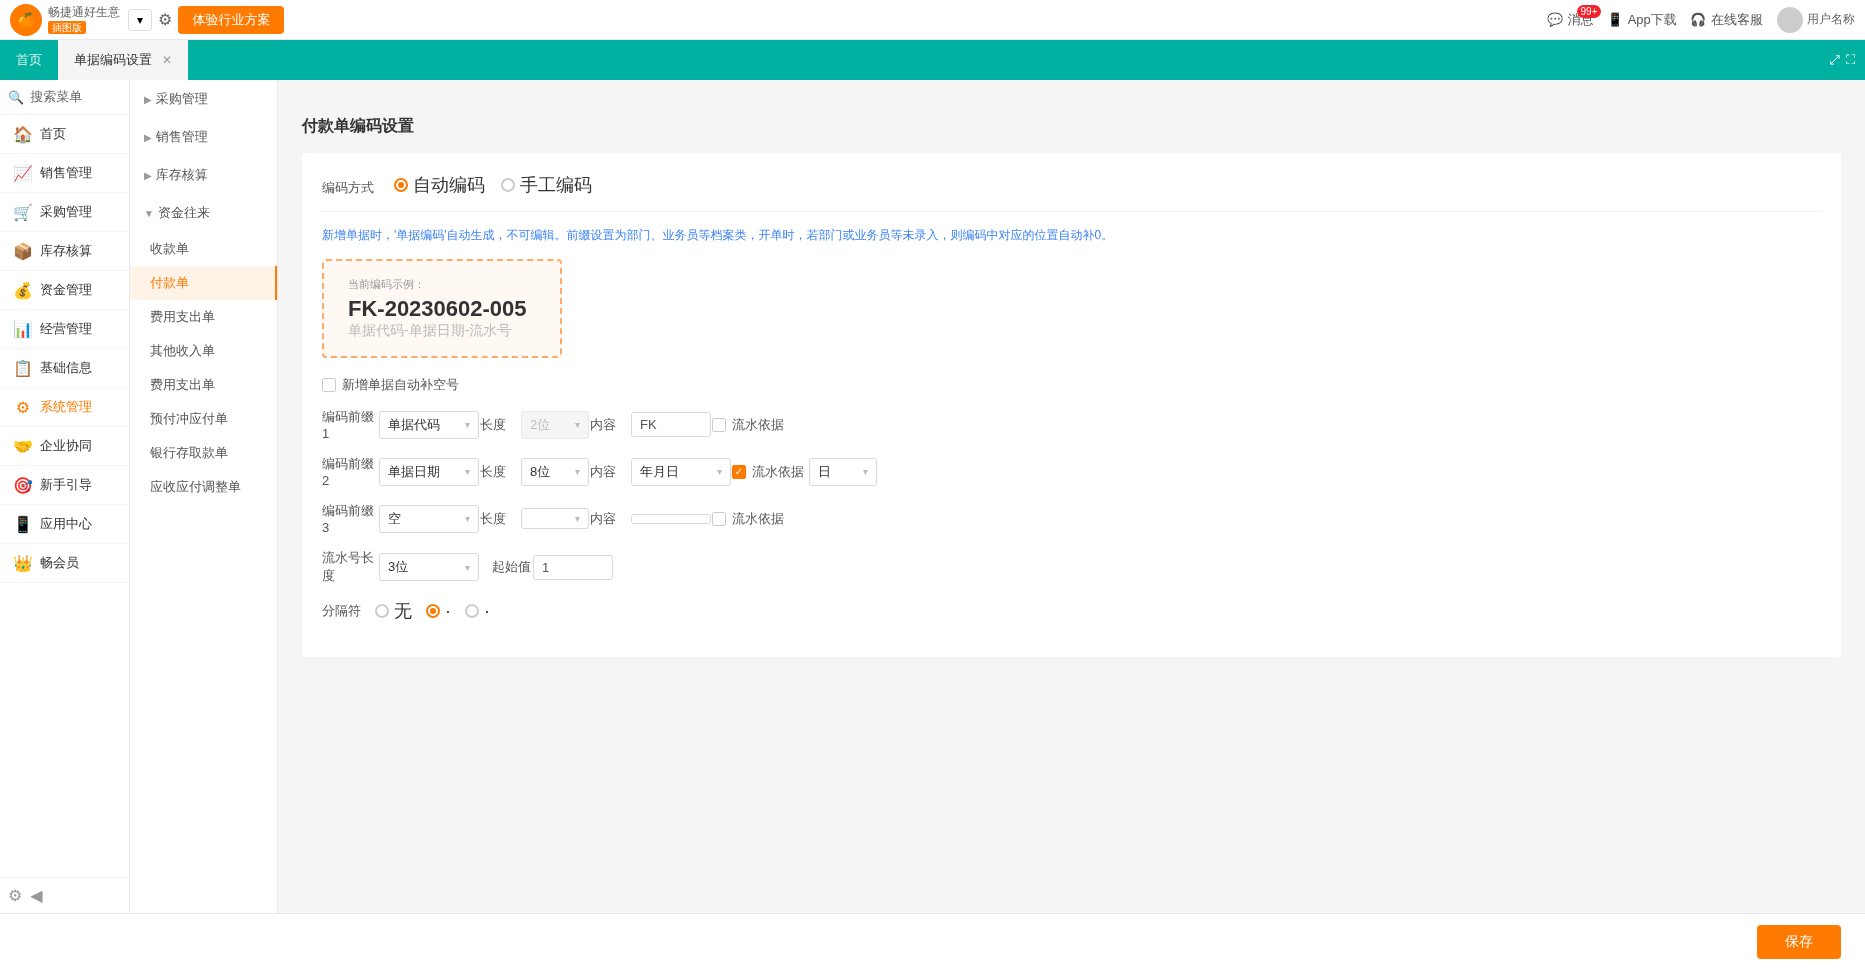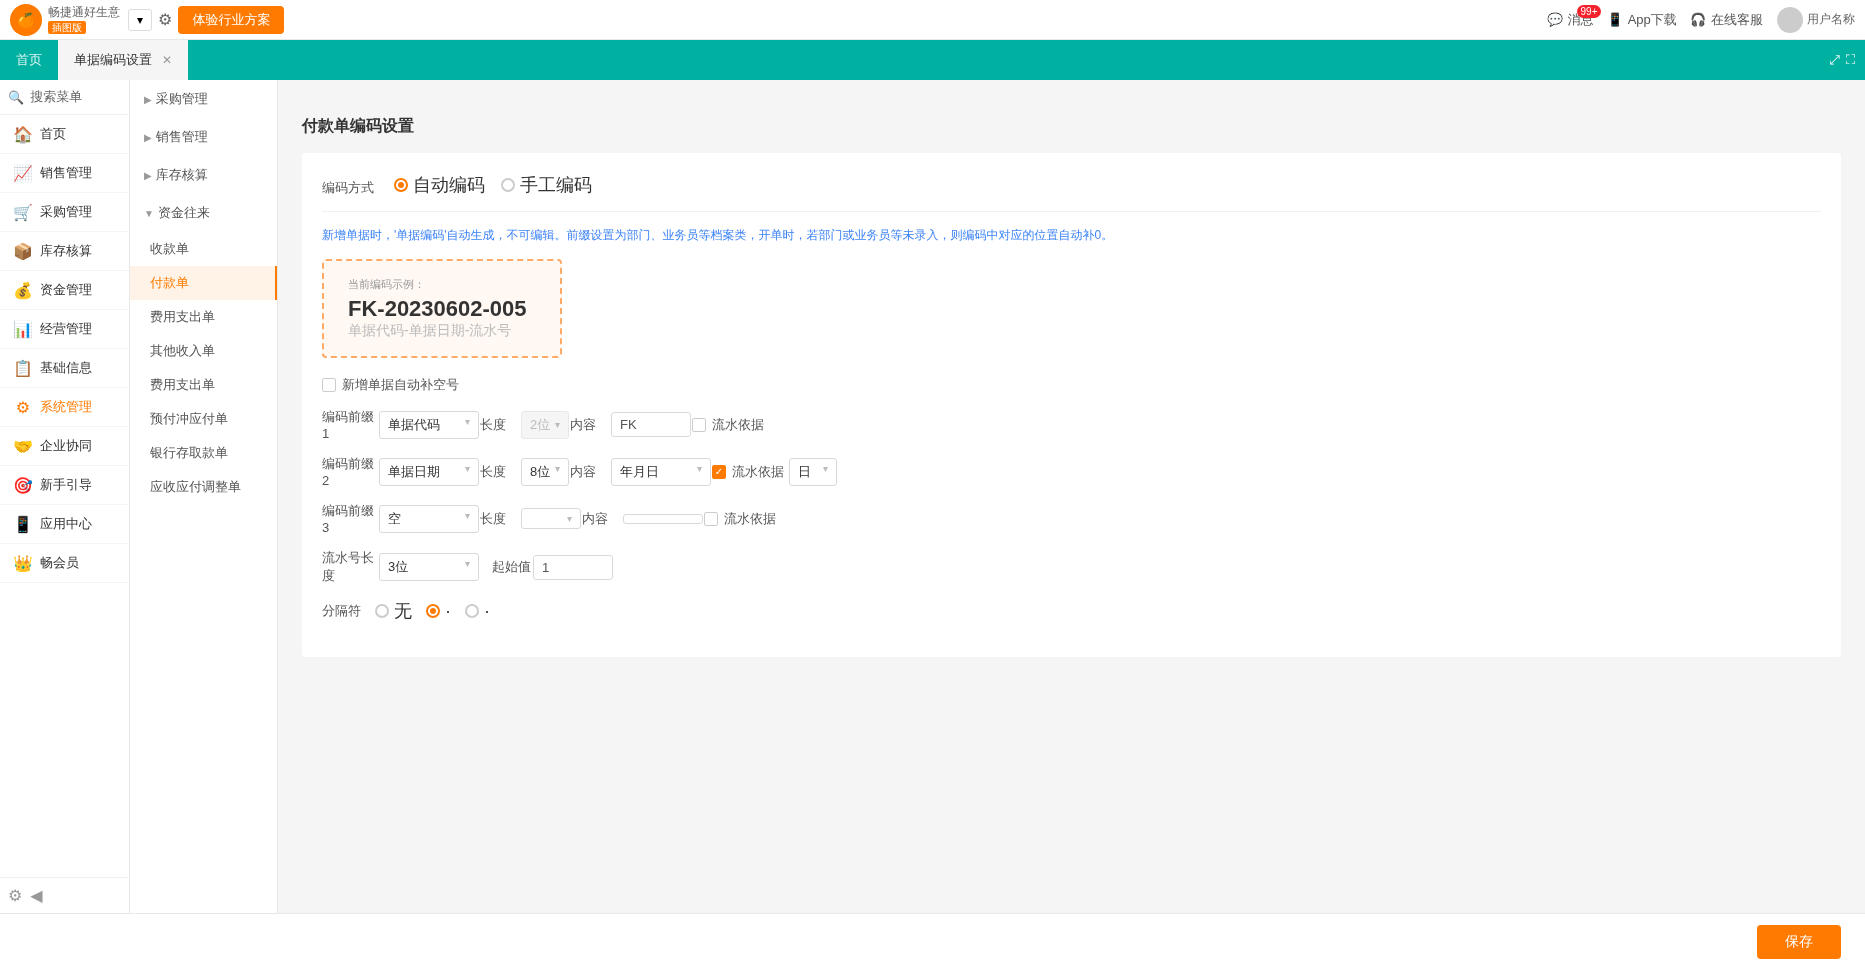--- a/index.html
+++ b/index.html
@@ -75,23 +75,23 @@
     .preview-code { font-size: 22px; font-weight: bold; color: #333; }
     .preview-desc { font-size: 14px; color: #bbb; margin-top: 0; }
 
     
     .checkbox-row { display: flex; align-items: center; gap: 6px; margin-bottom: 14px; }
     .checkbox-box { width: 14px; height: 14px; border: 1px solid #ccc; border-radius: 2px; display: flex; align-items: center; justify-content: center; cursor: pointer; }
 
     
     .form-row { display: flex; align-items: center; gap: 1px; margin-bottom: 14px; }
     .form-label { width: 56px; color: #555; font-size: 13px; flex-shrink: 0; }
-    .form-select { border: 1px solid #d9d9d9; border-radius: 3px; padding: 4px 8px; font-size: 13px; display: flex; align-items: flex-start; justify-content: space-between; cursor: pointer; background: #fff; }
+    .form-select { border: 1px solid #d9d9d9; border-radius: 3px; padding: 4px 8px; font-size: 13px; display: flex; align-items: center; justify-content: space-between; cursor: pointer; background: #fff; }
     .form-select-sm { width: 100px; }
-    .form-select-xs { width: 48px; }
+    .form-select-xs { width: 68px; }
     .form-select-date { width: 100px; }
     .form-input { border: 1px solid #d9d9d9; border-radius: 3px; padding: 4px 8px; font-size: 13px; width: 80px; color: #555; background: #fff; }
     .form-input-disabled { background: #f5f5f5; color: #bbb; border: 1px solid #e8e8e8; }
     .form-content-label { color: #555; font-size: 13px; width: 40px; }
     .chevron-down { font-size: 10px; color: #bbb; margin-left: 4px; }
 
     
     .checkbox-checked { width: 14px; height: 14px; border: 1px solid #ff7a00; border-radius: 2px; background: #ff7a00; display: flex; align-items: center; justify-content: center; cursor: pointer; color: white; font-size: 10px; }
     .checkbox-unchecked { width: 14px; height: 14px; border: 1px solid #ccc; border-radius: 2px; display: flex; align-items: center; justify-content: center; cursor: pointer; }
     .inline-label { font-size: 13px; color: #555; }

